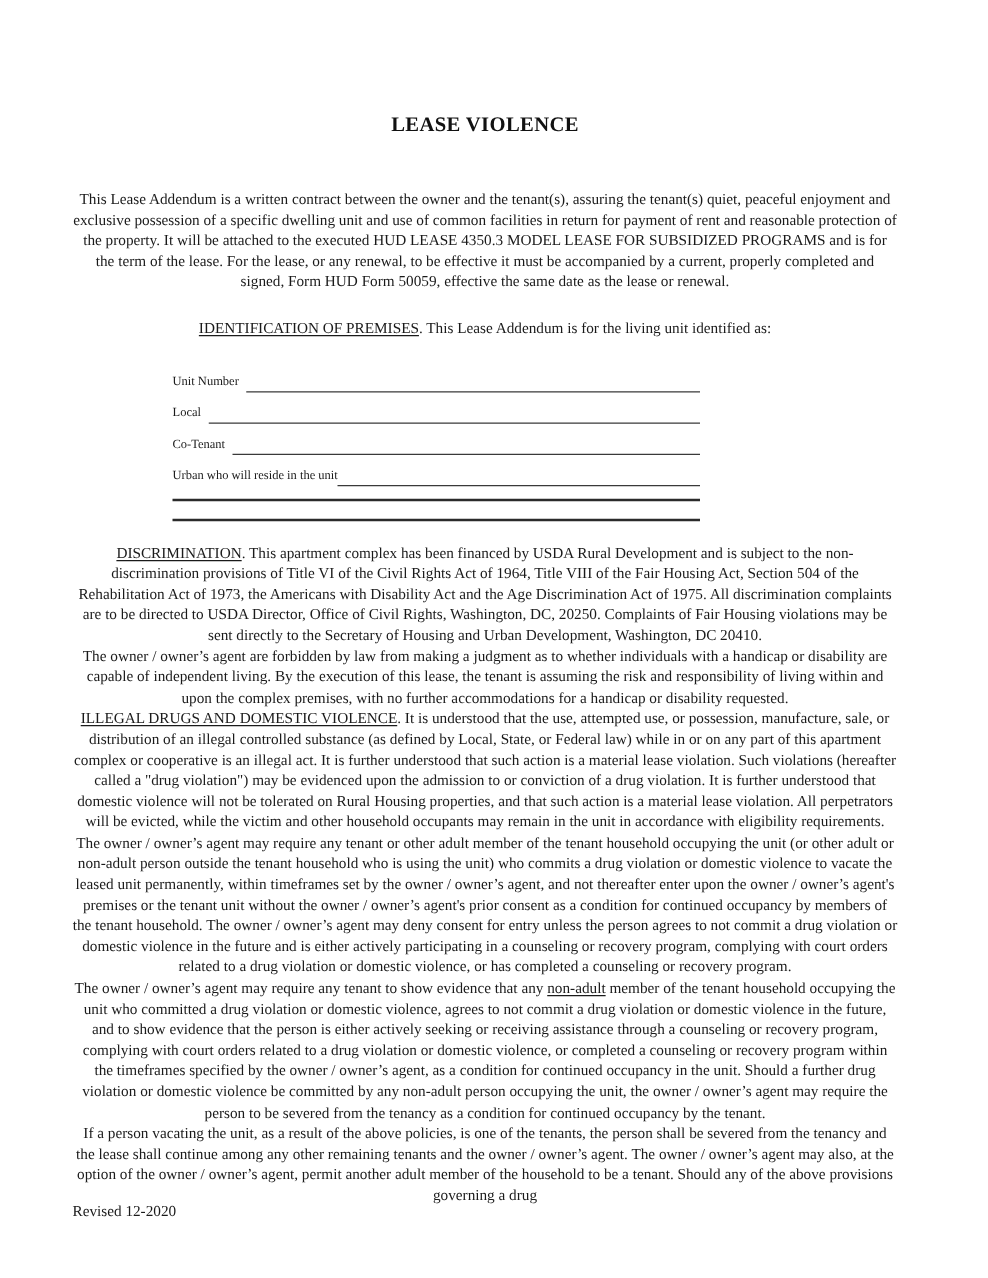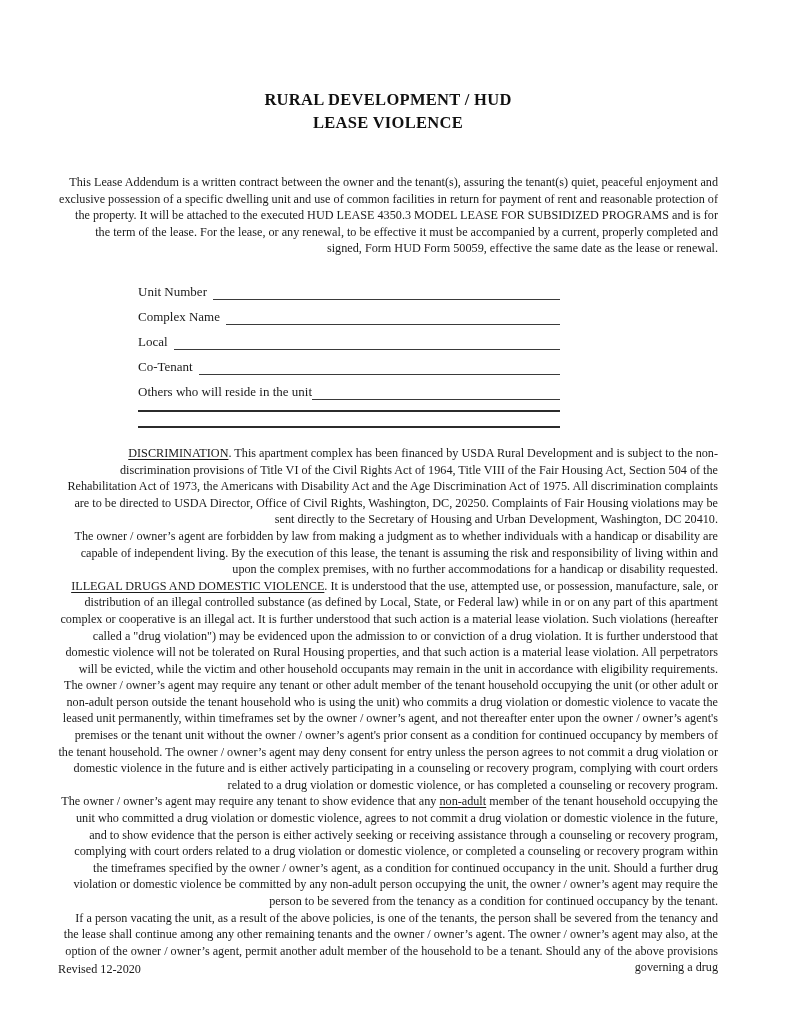--- a/index.html
+++ b/index.html
@@ -37,21 +37,21 @@
     letter-spacing: 0.3px;
     color: #111;
     margin: 0;
   }
   .doc-title .tline { display: block; }
 
   
   .para {
     font-size: 12.2px;
     line-height: 16.6px;
-    text-align: right;
+    text-align: center;
     color: #1a1a1a;
     margin: 0;
   }
   .intro-block { margin-top: 40px; }
   .gap-lg { margin-top: 20px; }
   .gap-md { margin-top: 17px; }
   .gap-sm { }
 
   .u { text-decoration: underline; text-underline-offset: 1.5px; }
 
@@ -60,21 +60,21 @@
     margin-top: 18px;
     padding-left: 80px;
   }
   .field-row {
     display: flex;
     align-items: flex-end;
     height: 25px;
     width: 422px;
   }
   .field-label {
-    font-size: 13px;
+    font-size: 10px;
     line-height: 16px;
     white-space: nowrap;
     padding-right: 6px;
     color: #1a1a1a;
   }
   .field-label.tight { padding-right: 0px; }
   .field-rule {
     flex: 1 1 auto;
     border-bottom: 1px solid #3a3a3a;
     height: 13px;
@@ -97,46 +97,42 @@
     color: #1a1a1a;
   }
 </style>
 </head>
 <body>
 
 <div class="page">
   <div class="content">
 
     <h1 class="doc-title">
-      <span class="tline">RURAL DEVELOPMENT / HUD</span>
       <span class="tline">LEASE VIOLENCE</span>
     </h1>
 
     <p class="para intro-block">This Lease Addendum is a written contract between the owner and the tenant(s), assuring the tenant(s) quiet, peaceful enjoyment and exclusive possession of a specific dwelling unit and use of common facilities in return for payment of rent and reasonable protection of the property. It will be attached to the executed HUD LEASE 4350.3 MODEL LEASE FOR SUBSIDIZED PROGRAMS and is for the term of the lease. For the lease, or any renewal, to be effective it must be accompanied by a current, properly completed and signed, Form HUD Form 50059, effective the same date as the lease or renewal.</p>
 
+    <p class="para gap-lg"><span class="u">IDENTIFICATION OF PREMISES</span><span>.  This Lease Addendum is for the living unit identified as:</span></p>
 
     <div class="fields">
       <div class="field-row">
         <span class="field-label">Unit Number</span>
-        <span class="field-rule"></span>
-      </div>
-      <div class="field-row">
-        <span class="field-label">Complex Name</span>
         <span class="field-rule"></span>
       </div>
       <div class="field-row">
         <span class="field-label">Local</span>
         <span class="field-rule"></span>
       </div>
       <div class="field-row">
         <span class="field-label">Co-Tenant</span>
         <span class="field-rule"></span>
       </div>
       <div class="field-row">
-        <span class="field-label tight">Others who will reside in the unit</span>
+        <span class="field-label tight">Urban who will reside in the unit</span>
         <span class="field-rule"></span>
       </div>
       <div class="bold-rule r1"></div>
       <div class="bold-rule r2"></div>
     </div>
 
     <p class="para gap-md"><span class="u">DISCRIMINATION</span><span>. This apartment complex has been financed by USDA Rural Development and is subject to the non-discrimination provisions of Title VI of the Civil Rights Act of 1964, Title VIII of the Fair Housing Act, Section 504 of the Rehabilitation Act of 1973, the Americans with Disability Act and the Age Discrimination Act of 1975. All discrimination complaints are to be directed to USDA Director, Office of Civil Rights, Washington, DC, 20250. Complaints of Fair Housing violations may be sent directly to the Secretary of Housing and Urban Development, Washington, DC 20410.</span></p>
 
     <p class="para gap-sm">The owner / owner’s agent are forbidden by law from making a judgment as to whether individuals with a handicap or disability are capable of independent living. By the execution of this lease, the tenant is assuming the risk and responsibility of living within and upon the complex premises, with no further accommodations for a handicap or disability requested.</p>
 

